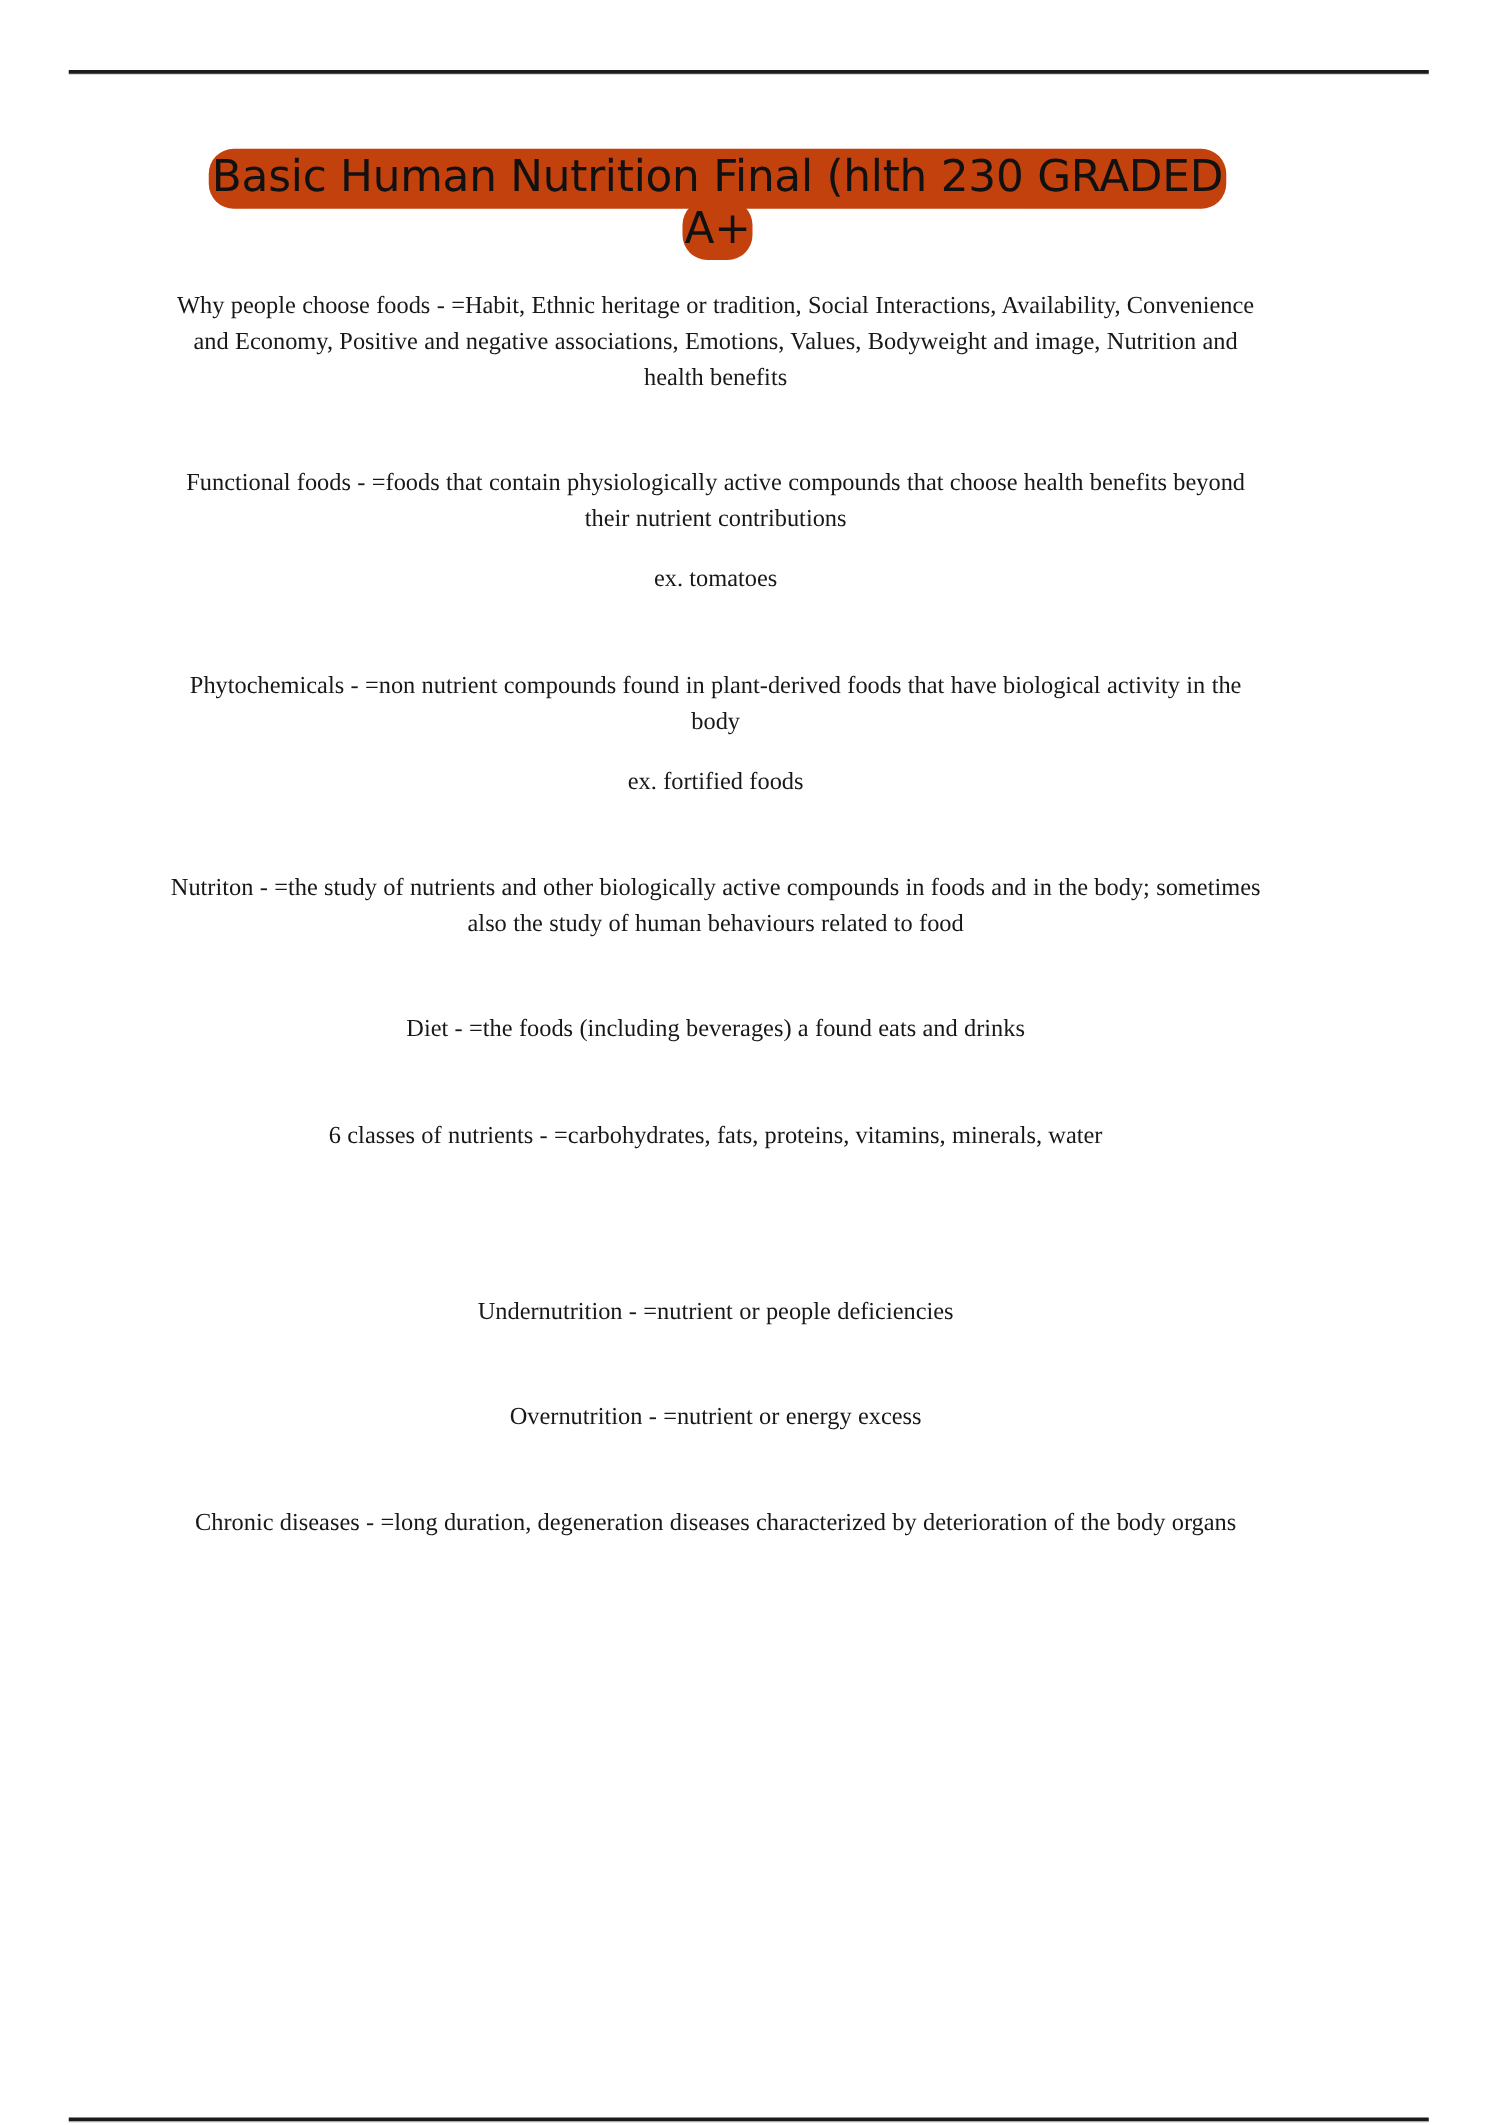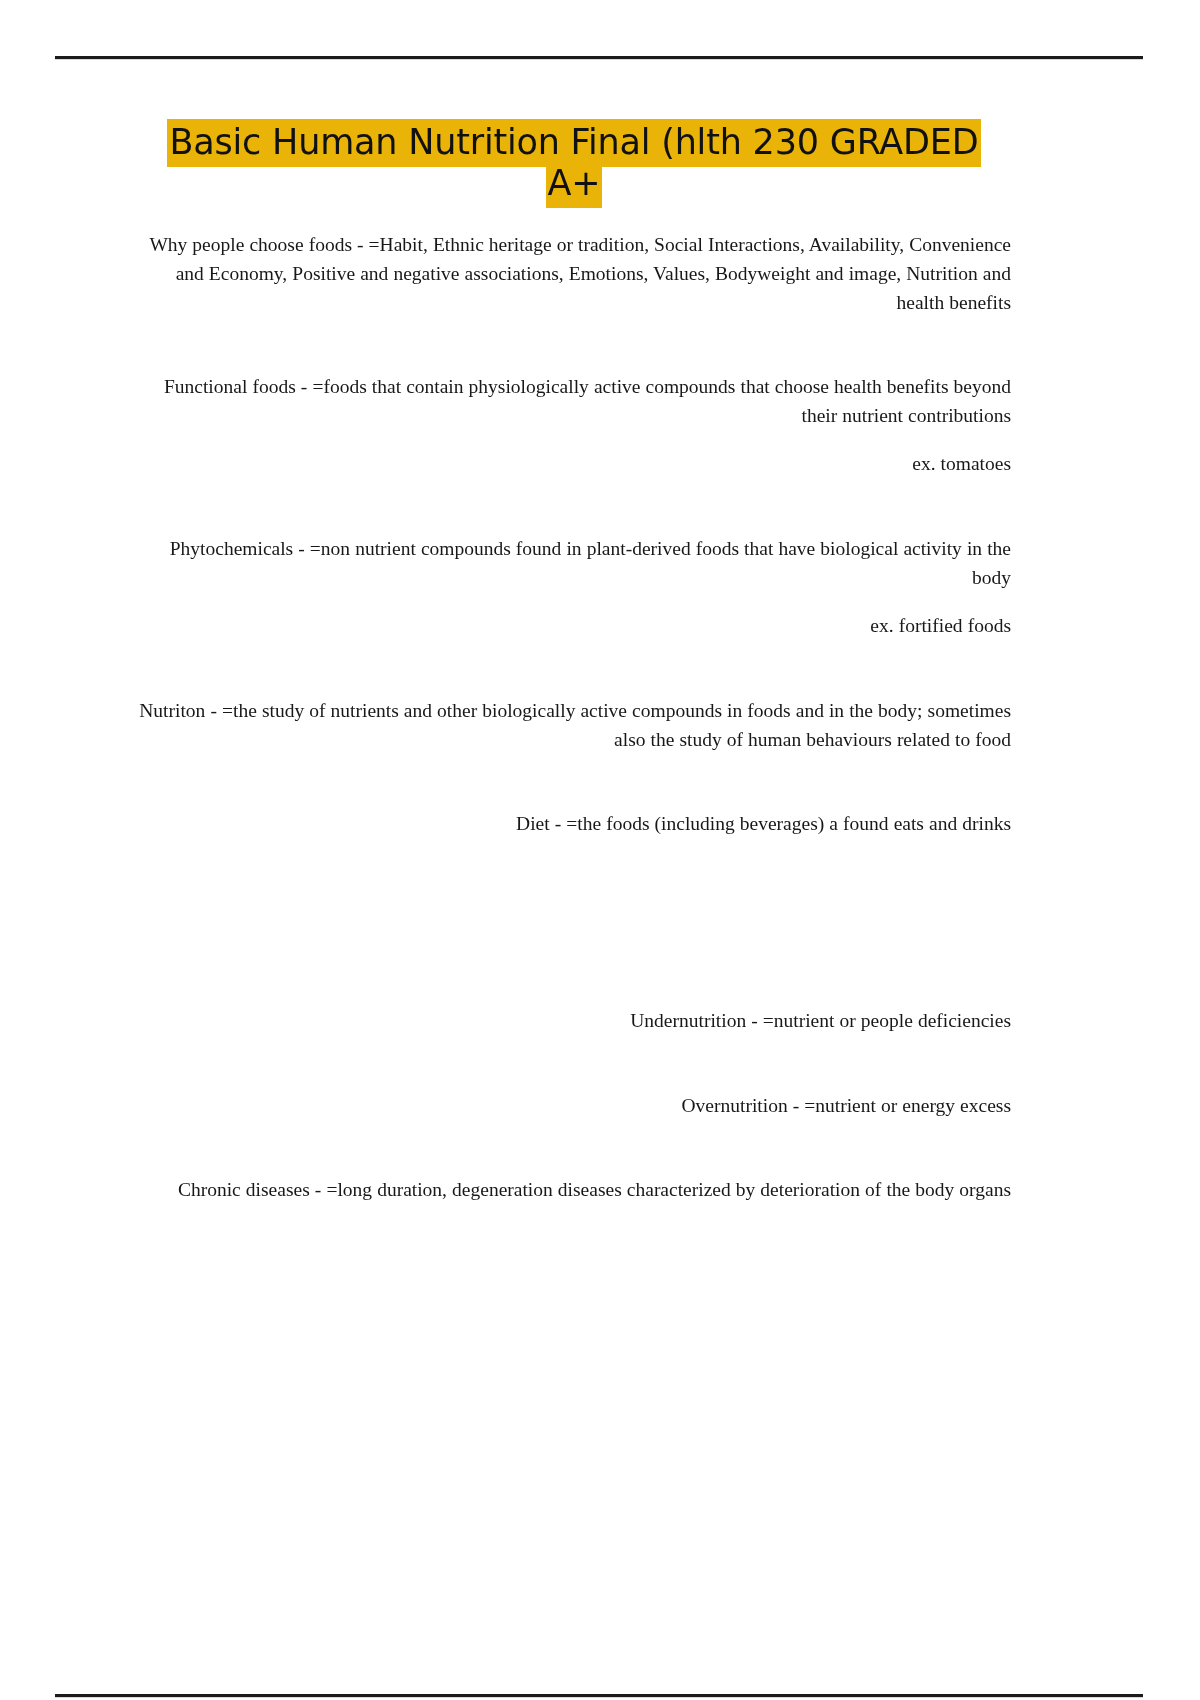--- a/index.html
+++ b/index.html
@@ -52,35 +52,36 @@
     font-family: "DejaVu Sans", "Liberation Sans", sans-serif;
     font-size: 35px;
     line-height: 1.16;
     font-weight: 400;
     color: #111111;
     text-align: center;
     letter-spacing: -0.2px;
     width: 880px;
   }
   .doc-title .hl {
-    background: #eab308;
+    background: #c2410c;
     box-decoration-break: clone;
     -webkit-box-decoration-break: clone;
     padding: 3px 2px 5px 2px;
+    border-radius: 20px;
   }
 
   
   .block {
     margin: 0;
     padding: 0;
     font-size: 19.5px;
     line-height: 1.47;
     color: #181818;
     font-family: "Liberation Serif", "DejaVu Serif", serif;
-    text-align: right;
+    text-align: center;
     width: 877px;
     word-spacing: 0.2px;
   }
   .gap-lg { height: 56px; }
   .gap-title { height: 28px; }
 
   .spacer-sub { height: 20px; }
 </style>
 </head>
 <body>
@@ -112,20 +113,21 @@
     <div class="gap-lg"></div>
 
     <p class="block">Nutriton - =the study of nutrients and other biologically active compounds in foods and in the body; sometimes also the study of human behaviours related to food</p>
 
     <div class="gap-lg"></div>
 
     <p class="block">Diet - =the foods (including beverages) a found eats and drinks</p>
 
     <div class="gap-lg"></div>
 
+    <p class="block">6 classes of nutrients - =carbohydrates, fats, proteins, vitamins, minerals, water</p>
 
     <div class="gap-lg"></div>
 
 
     <div class="gap-lg"></div>
 
     <p class="block">Undernutrition - =nutrient or people deficiencies</p>
 
     <div class="gap-lg"></div>
 

